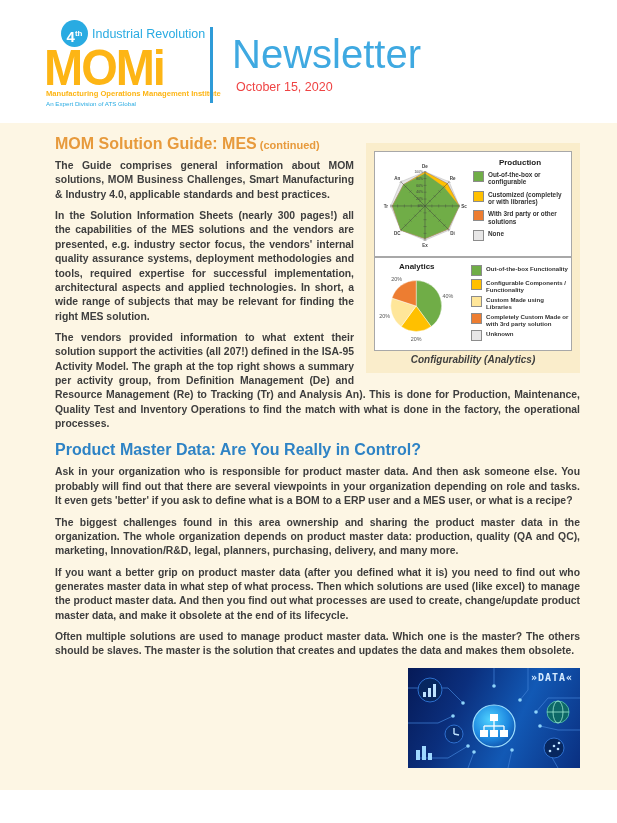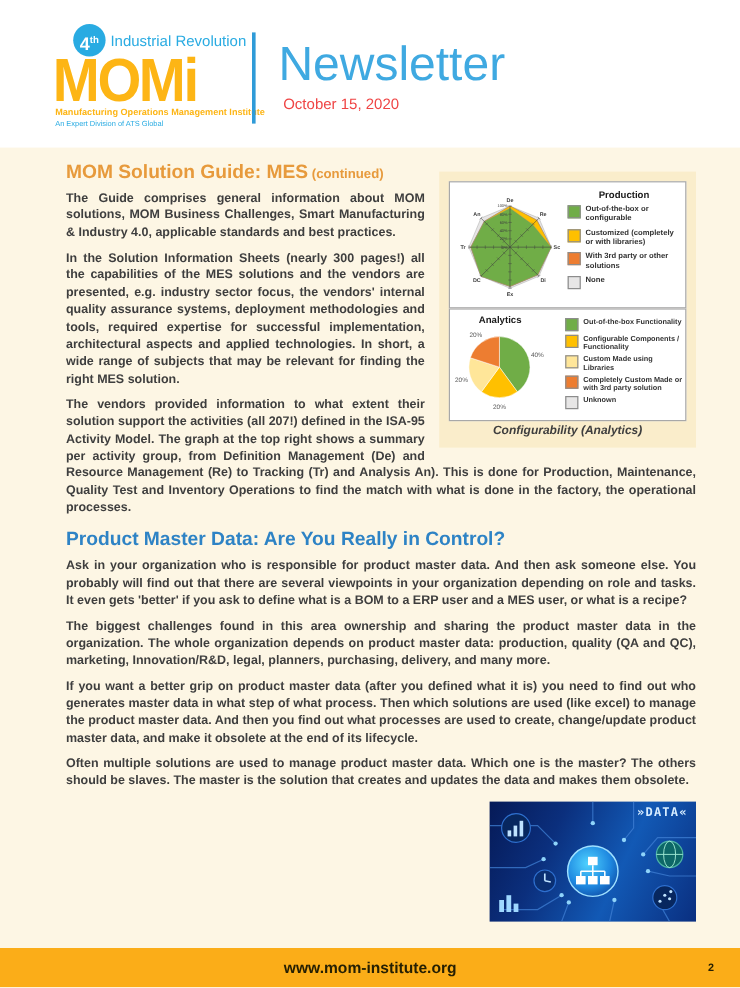--- a/index.html
+++ b/index.html
@@ -293,17 +293,13 @@
           <rect x="82" y="62" width="8" height="7" fill="#ffffff"></rect>
           <rect x="92" y="62" width="8" height="7" fill="#ffffff"></rect>
         </g>
       </svg>
       <span class="data-label">»DATA«</span>
     </div>
 
 
   </div>
 
-  <div class="footer">
-    <a class="footer-url">www.mom-institute.org</a>
-    <div class="page-num">2</div>
-  </div>
 </div>
 
 </body></html>

